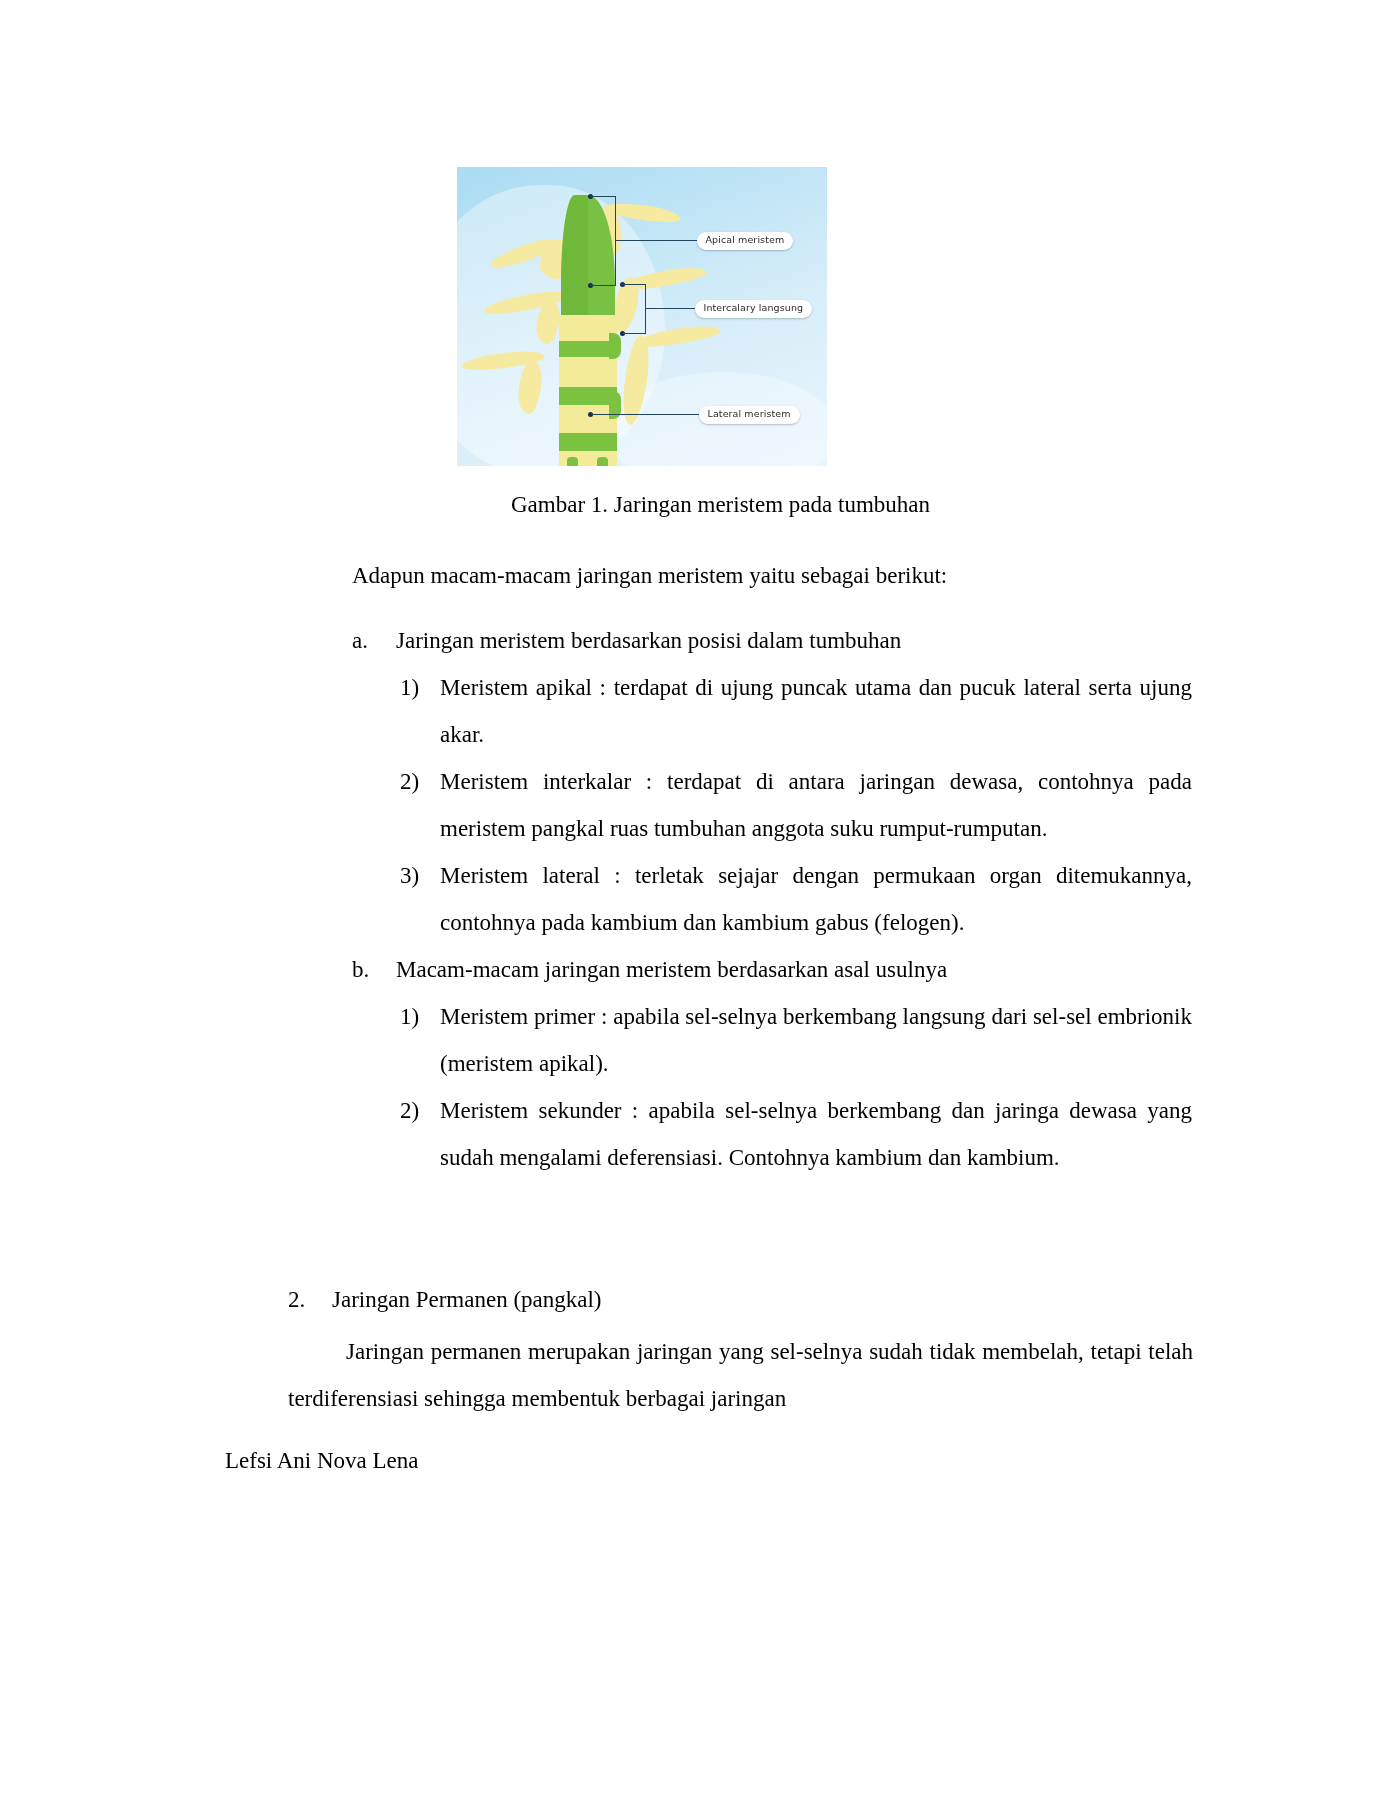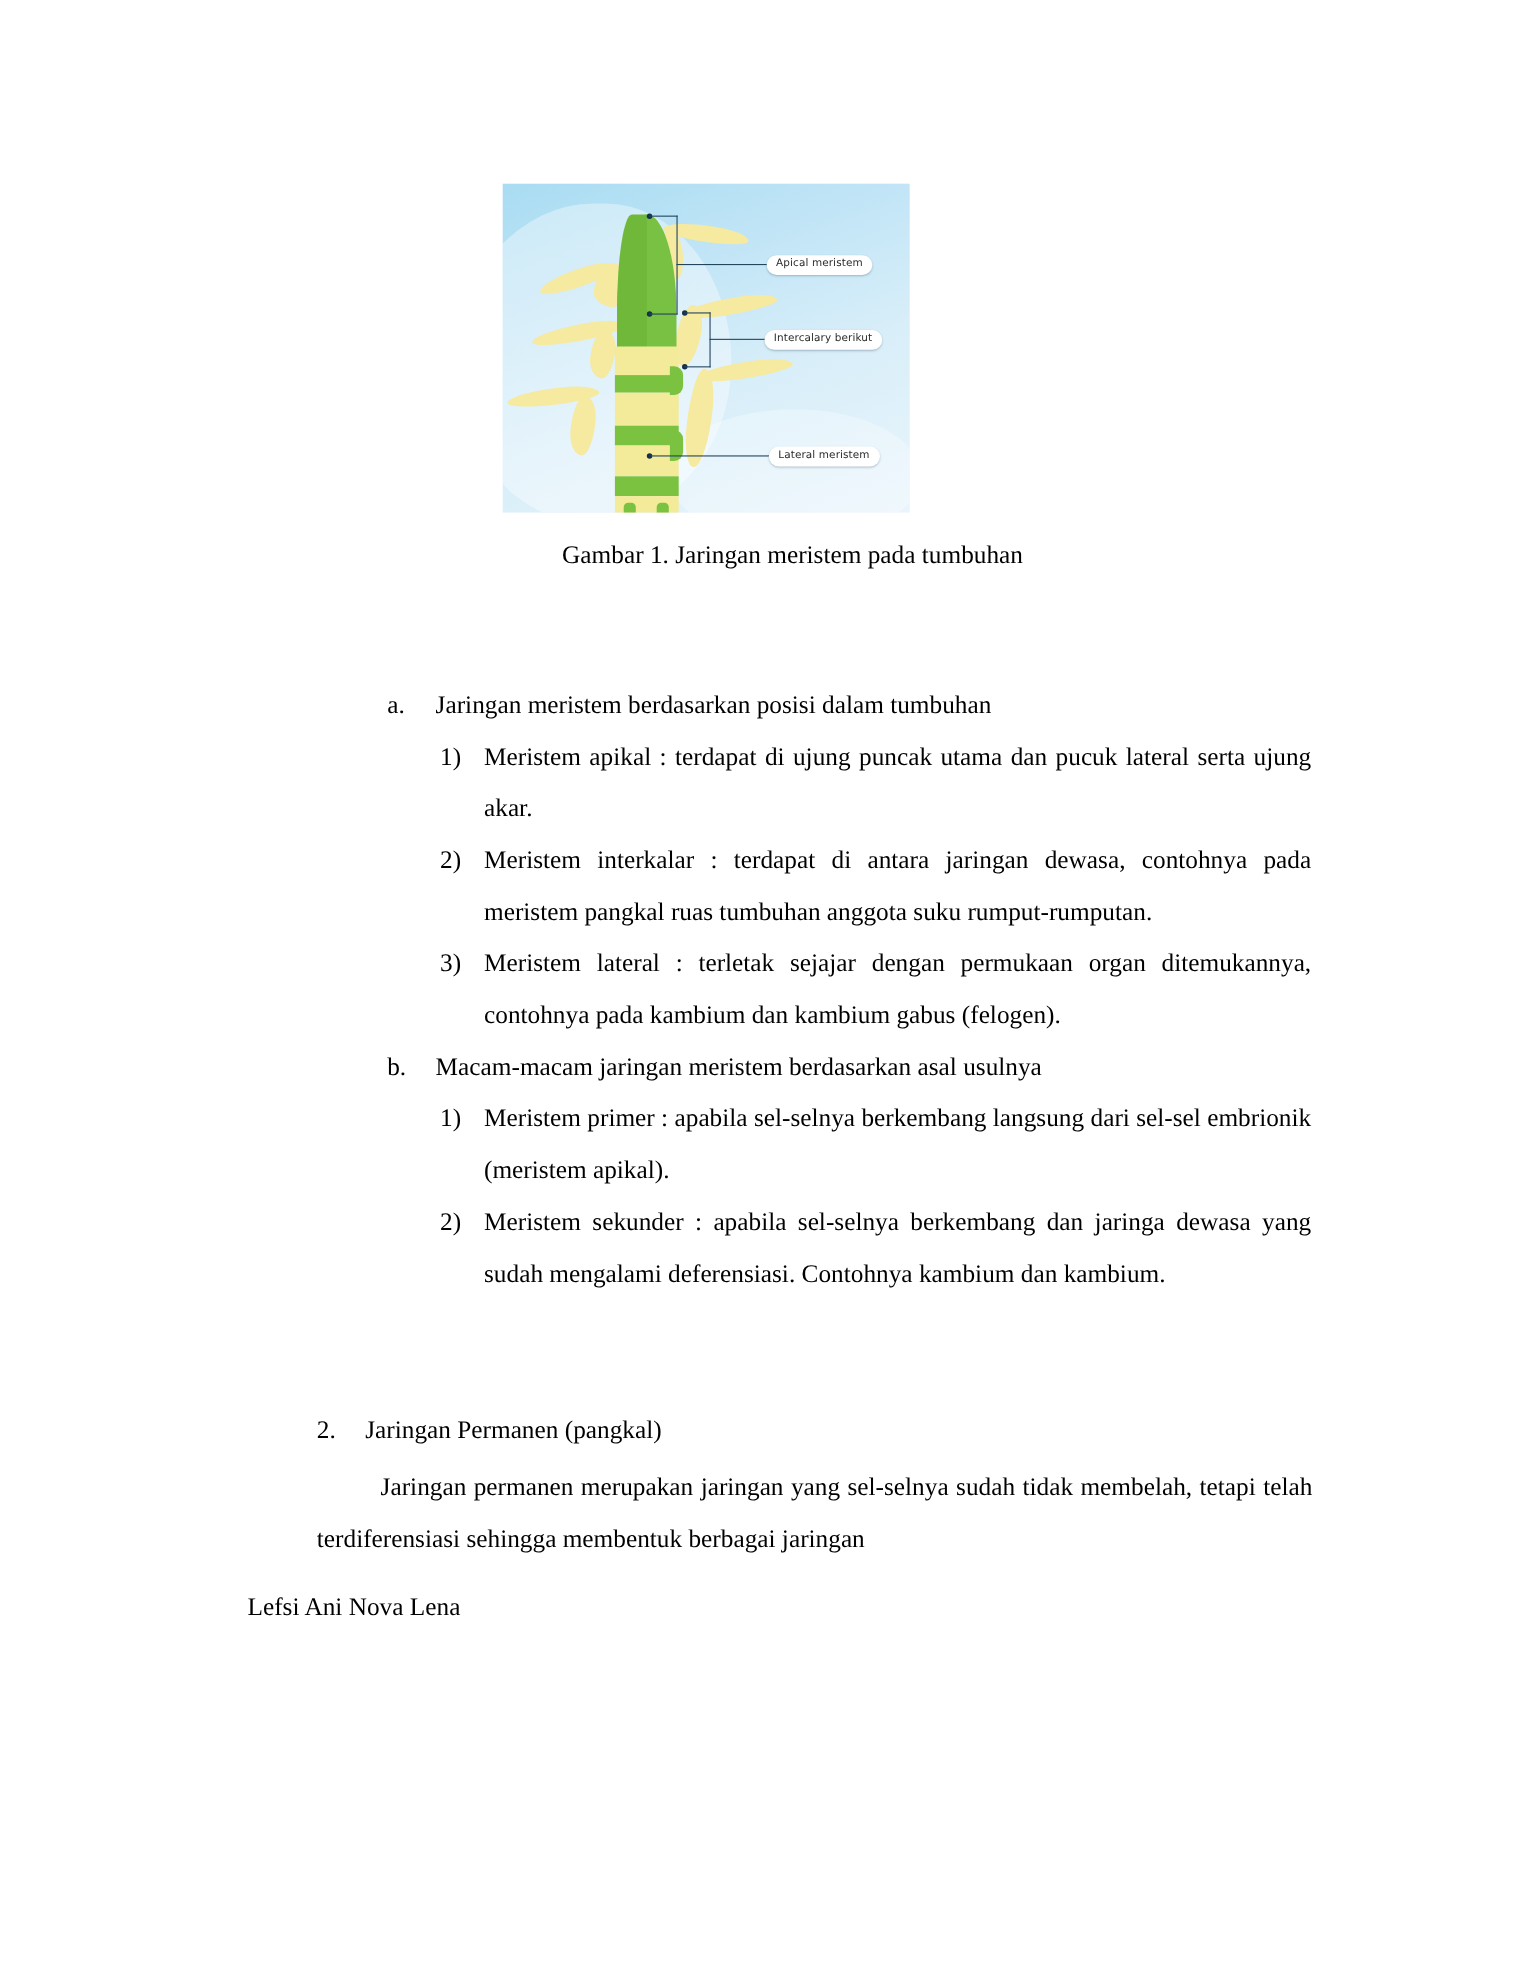--- a/index.html
+++ b/index.html
@@ -264,31 +264,32 @@
       <div class="leadv" style="left:158px;top:29px;height:90px;"></div>
       <div class="lead" style="left:158px;top:73px;width:84px;"></div>
       <div class="pill" style="left:240px;top:65px;">Apical meristem</div>
 
       <div class="dot" style="left:163px;top:115px;"></div>
       <div class="dot" style="left:163px;top:164px;"></div>
       <div class="lead" style="left:165px;top:117px;width:24px;"></div>
       <div class="lead" style="left:165px;top:166px;width:24px;"></div>
       <div class="leadv" style="left:188px;top:117px;height:50px;"></div>
       <div class="lead" style="left:188px;top:141px;width:52px;"></div>
-      <div class="pill" style="left:238px;top:133px;">Intercalary berikut</div>
+      <div class="pill" style="left:238px;top:133px;">Intercalary langsung</div>
 
       <div class="dot" style="left:131px;top:245px;"></div>
       <div class="lead" style="left:134px;top:247px;width:110px;"></div>
       <div class="pill" style="left:242px;top:239px;">Lateral meristem</div>
 
     </div>
   </div>
 
   <div class="caption">Gambar 1. Jaringan meristem pada tumbuhan</div>
 
+  <div class="para lead-para">Adapun macam-macam jaringan meristem yaitu sebagai berikut:</div>
 
   <div class="list-a">
 
     <div>
       <div class="li-row">
         <div class="li-mark">a.</div>
         <div class="li-body">Jaringan meristem berdasarkan posisi dalam tumbuhan</div>
       </div>
 
       <div class="sub-list">

